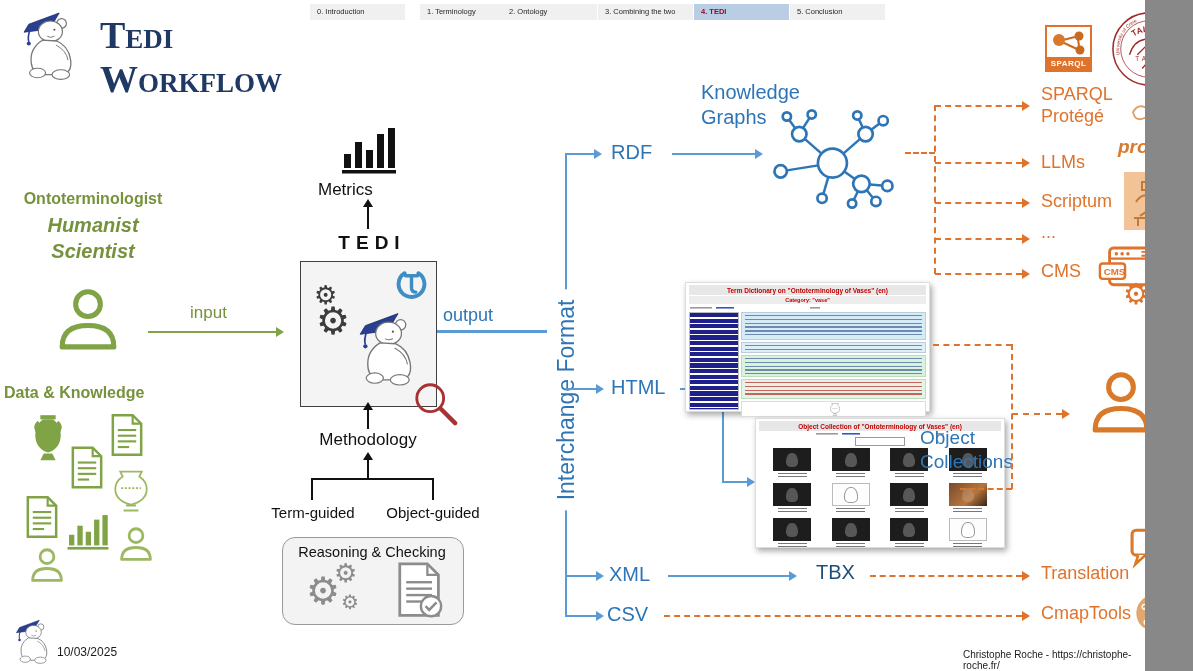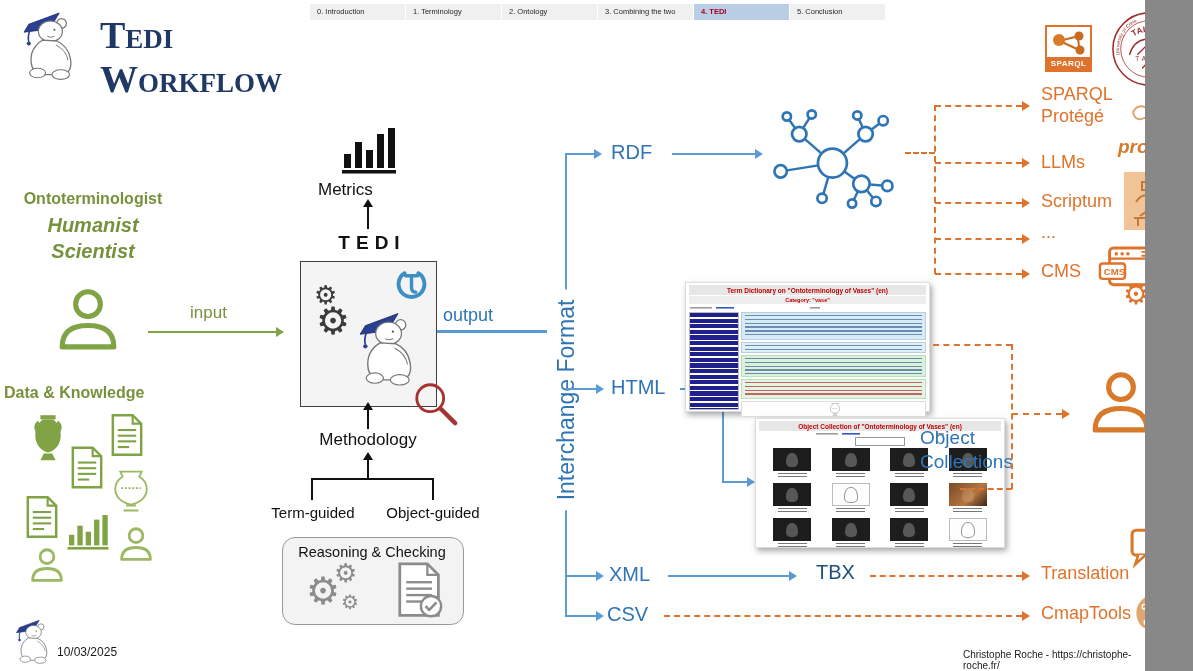--- a/index.html
+++ b/index.html
@@ -248,21 +248,21 @@
           <path d="M16,44 l14,-10 h16 l-4,10"></path>
           <path d="M34,18 q6,-8 12,0 q2,8 -4,12 q8,4 8,14"></path>
           <circle cx="41" cy="16" r="5"></circle>
           <path d="M12,30 q8,-12 16,-2 M18,10 h12 l-2,8 h-10 z"></path>
         </g>
       </symbol>
     </defs>
   </svg>
 
   <div class="tab" style="left:310px">0. Introduction</div>
-  <div class="tab" style="left:406px">1. Terminology</div>
+  <div class="tab" style="left:420px">1. Terminology</div>
   <div class="tab" style="left:502px">2. Ontology</div>
   <div class="tab" style="left:598px">3. Combining the two</div>
   <div class="tab active" style="left:694px">4. TEDI</div>
   <div class="tab" style="left:790px">5. Conclusion</div>
 
   <svg class="abs" style="left:8px;top:5px" width="80" height="80">
       <use href="#sym-bear"></use>
     </svg>
   <div class="main-title">
     <div>Tedi</div>
@@ -388,20 +388,21 @@
     </svg>
 
   <div class="vl" style="left:565px;top:154px;height:463px"></div>
   <div class="ifmt-lbl">Interchange Format</div>
 
   <div class="hl" style="left:565px;top:153px;width:30px"></div>
   <div class="ah ah-r" style="left:594px;top:149px"></div>
   <div class="fmt" style="left:611px;top:141px">RDF</div>
   <div class="hl" style="left:672px;top:153px;width:84px"></div>
   <div class="ah ah-r" style="left:755px;top:149px"></div>
+  <div class="blue-lbl" style="left:701px;top:80px;width:108px">Knowledge Graphs</div>
   <svg class="abs" style="left:762px;top:103px" width="145" height="114">
       <use href="#sym-network"></use>
     </svg>
 
   <div class="dash-h" style="left:905px;top:152px;width:30px"></div>
   <div class="dash-v" style="left:934px;top:105px;height:169px"></div>
   <div class="dash-h" style="left:935px;top:105px;width:87px"></div>
   <div class="ah ah-r or" style="left:1022px;top:101px"></div>
   <div class="dash-h" style="left:935px;top:162px;width:87px"></div>
   <div class="ah ah-r or" style="left:1022px;top:158px"></div>

